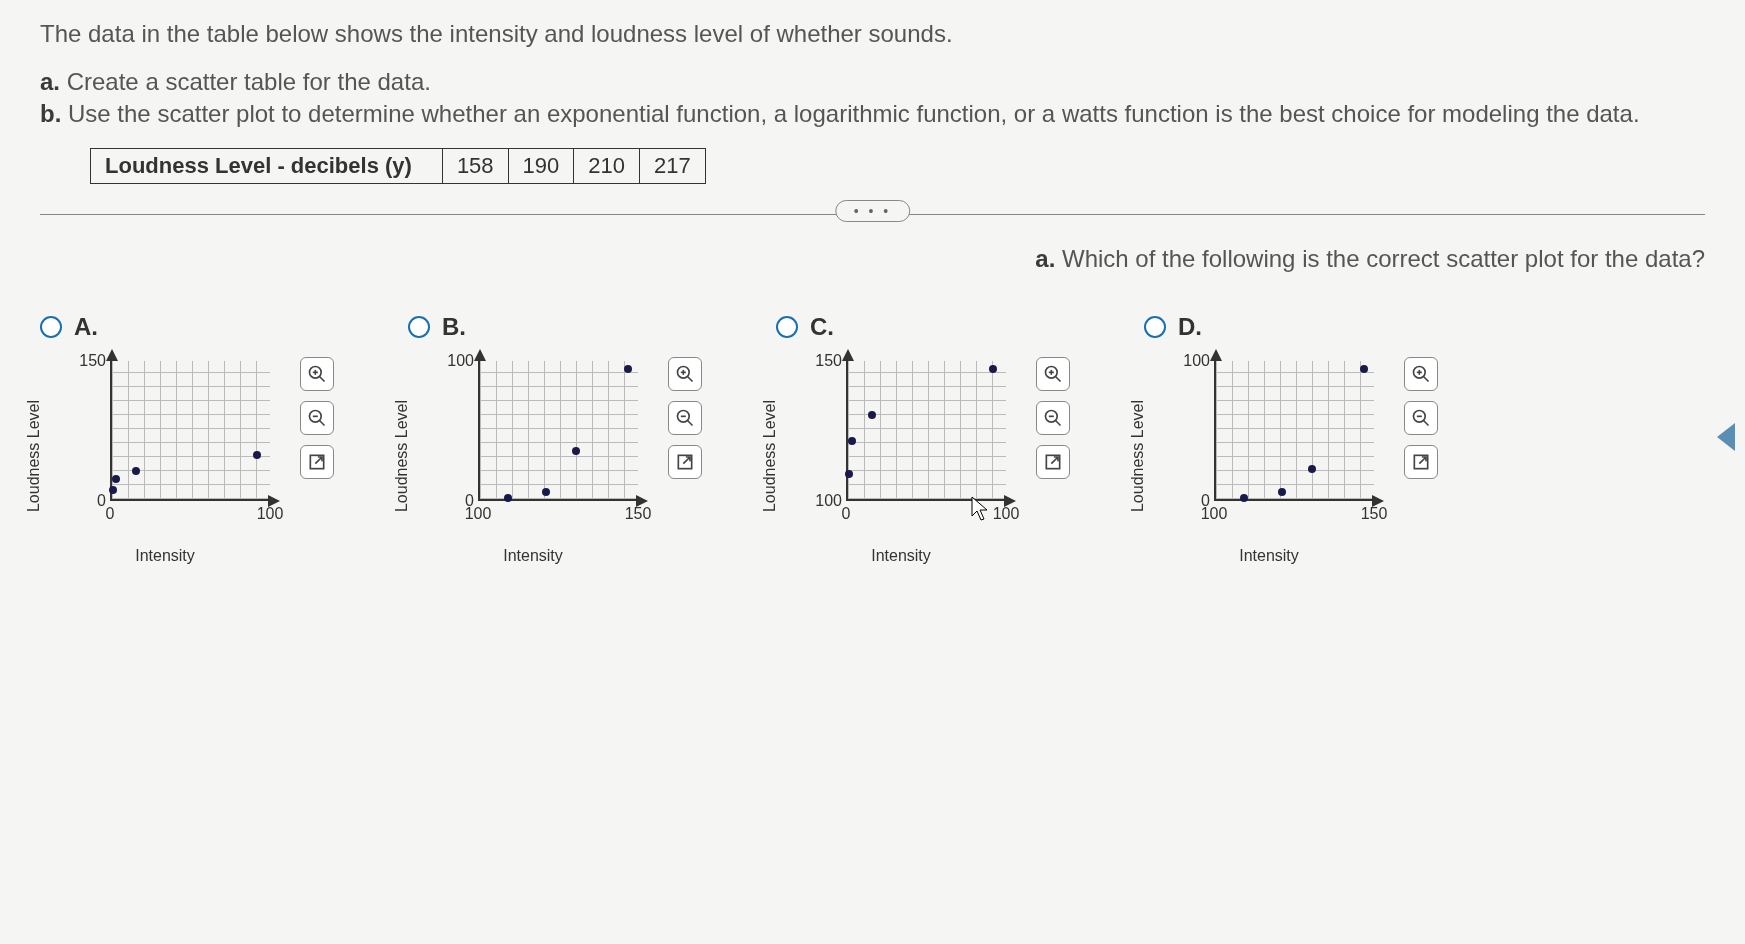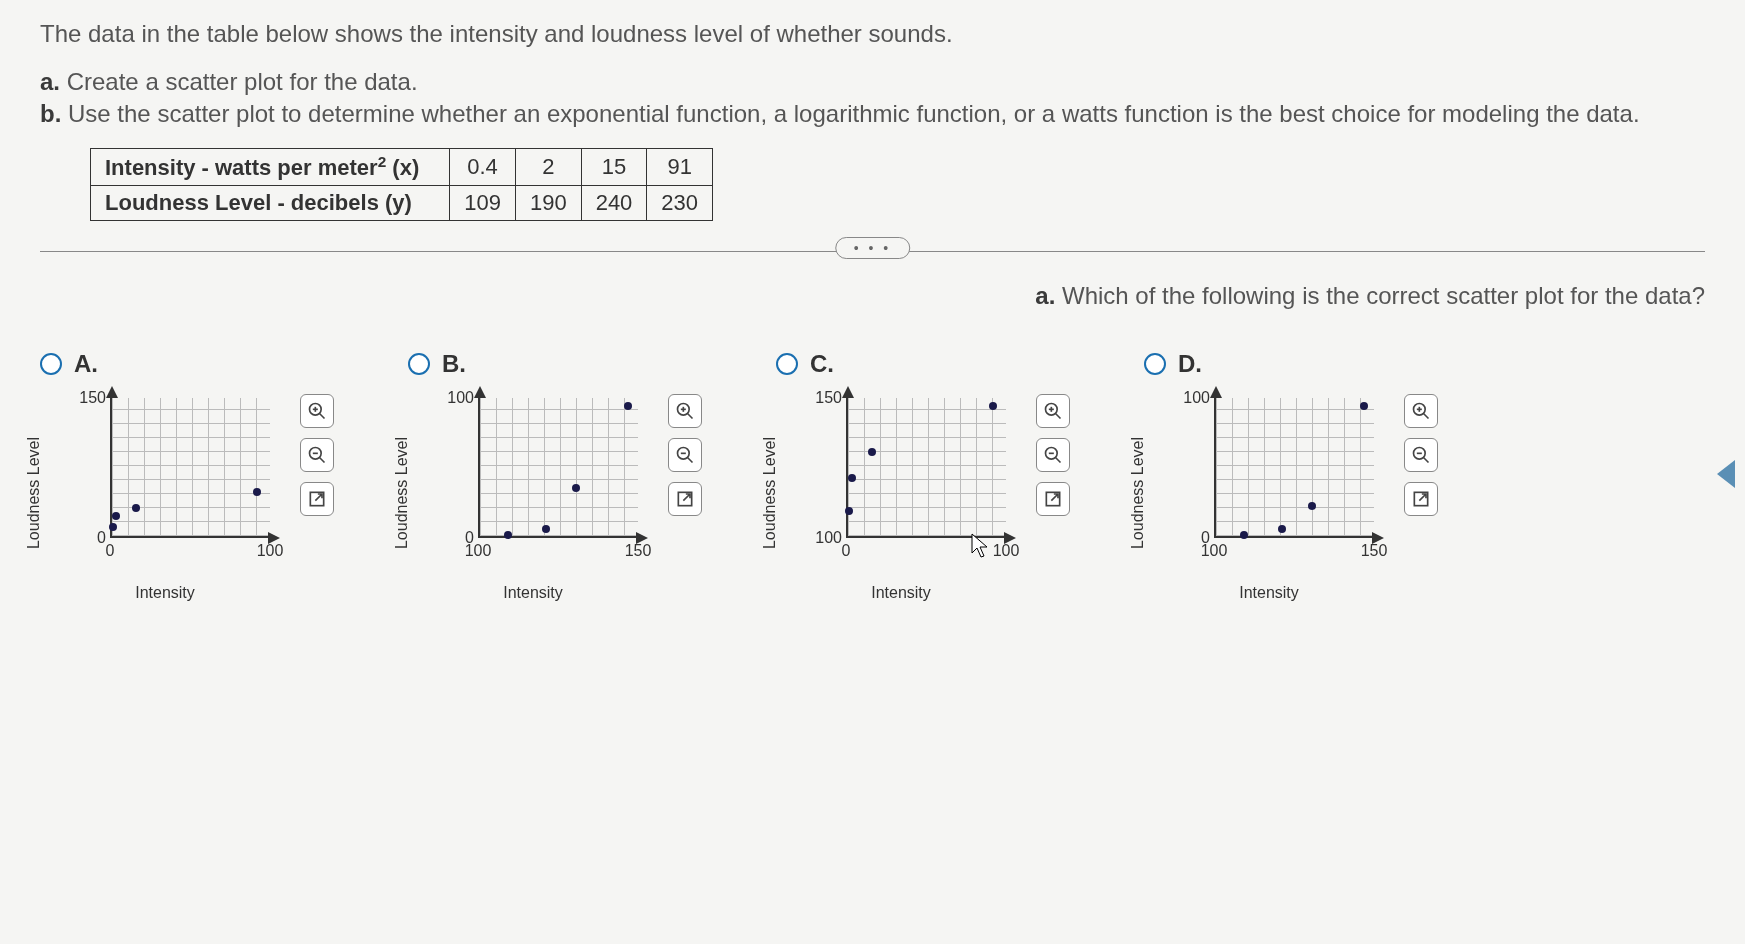--- a/index.html
+++ b/index.html
@@ -89,44 +89,35 @@
     border-right: 18px solid #5a8fb5;
     cursor: pointer;
   }
 </style>
 </head>
 <body>
 
 <p class="intro">The data in the table below shows the intensity and loudness level of whether sounds.</p>
 
 <p class="part">
-  <span class="bold">a.</span><span> Create a scatter plot for the data.</span>
+  <span class="bold">a.</span><span> Create a scatter table for the data.</span>
 </p>
 <p class="part">
   <span class="bold">b.</span><span> Use the scatter plot to determine whether an exponential function, a logarithmic function, or a watts function is the best choice for modeling the data.</span>
 </p>
 
 <div class="table-wrap">
   <table class="data">
     <tbody>
-        <tr>
-      <th>
-        <span>Intensity - watts per meter</span><span class="sup">2</span><span> (x)</span>
-      </th>
-      <td>0.4</td>
-      <td>2</td>
-      <td>15</td>
-      <td>91</td>
-    </tr>
     <tr>
       <th>Loudness Level - decibels (y)</th>
-      <td>109</td>
+      <td>158</td>
       <td>190</td>
-      <td>240</td>
-      <td>230</td>
+      <td>210</td>
+      <td>217</td>
     </tr>
   </tbody>
     </table>
 </div>
 
 <div class="sep-wrap">
   <hr class="sep">
   <button class="dots-btn">• • •</button>
 </div>
 

